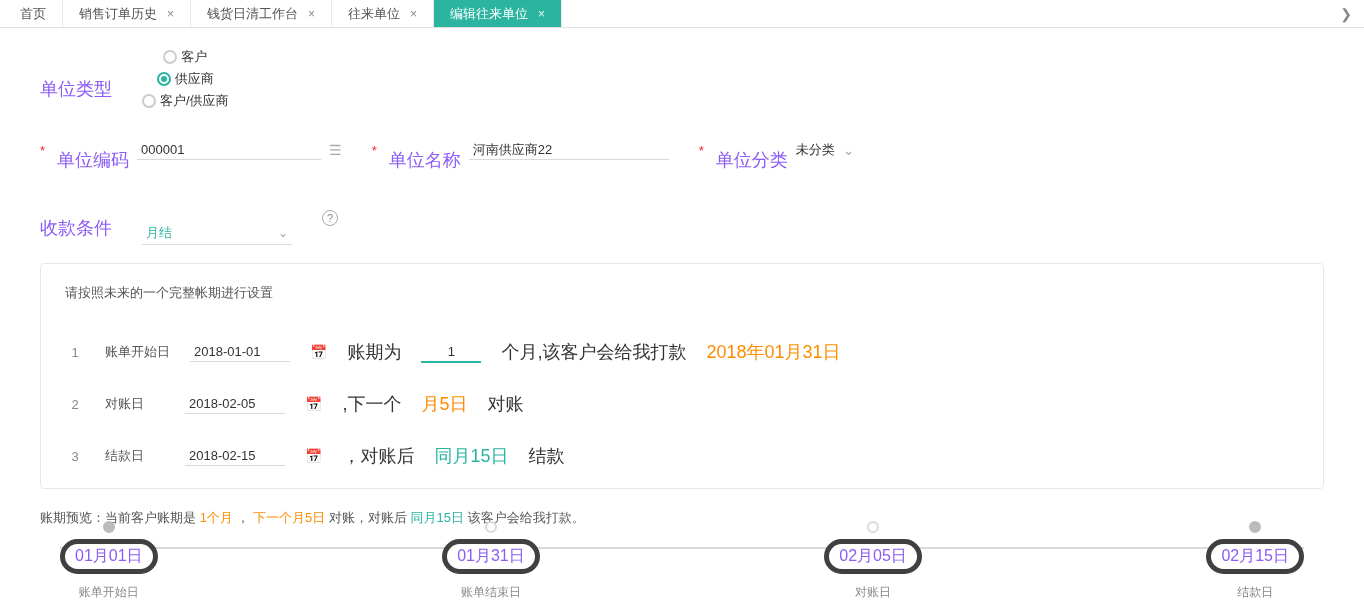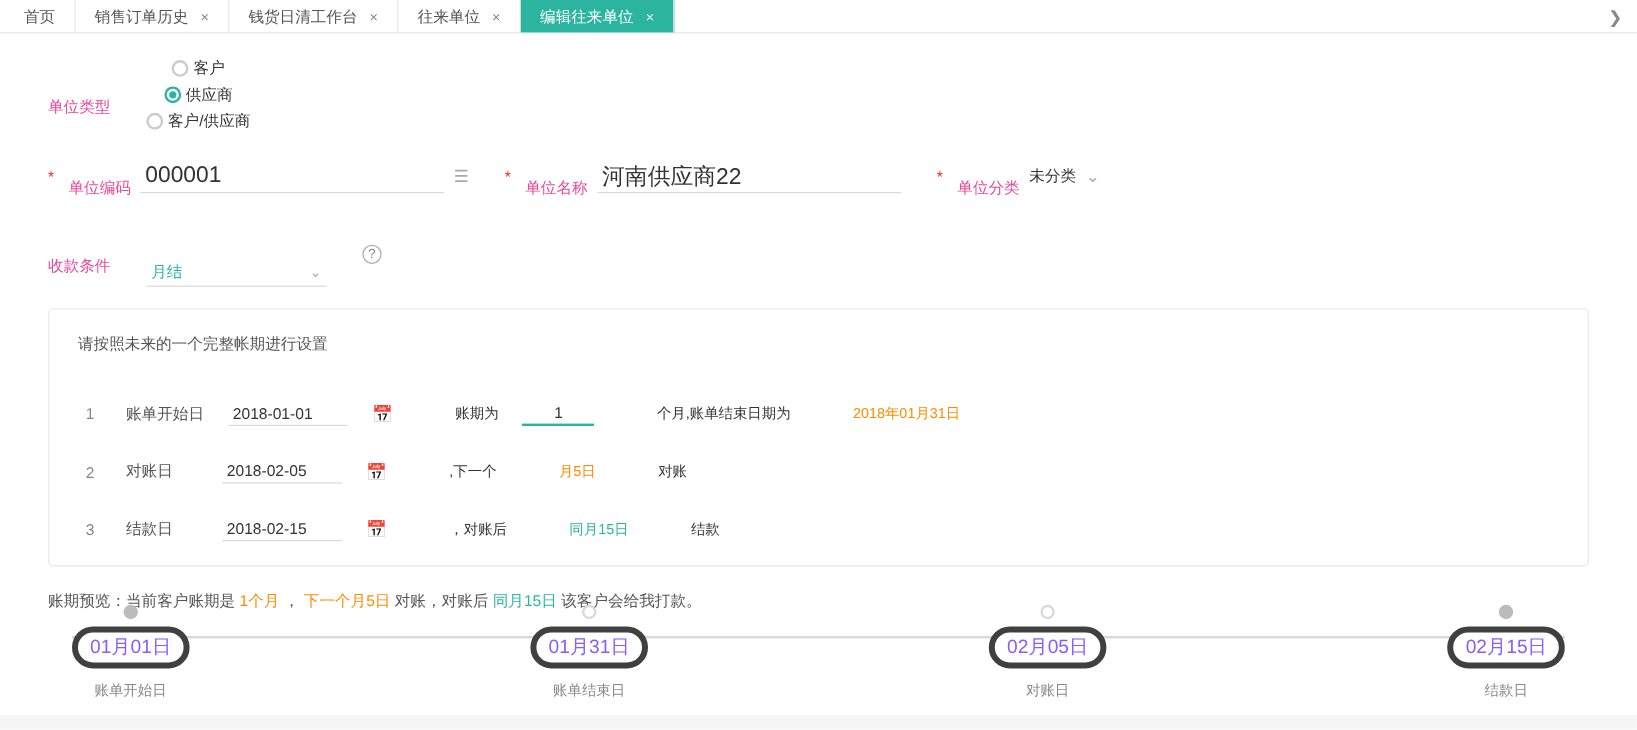--- a/index.html
+++ b/index.html
@@ -58,22 +58,22 @@
 
     
     .form-row {
       display: flex;
       align-items: center;
       margin-bottom: 18px;
       gap: 30px;
       flex-wrap: wrap;
     }
     .form-label {
-      color: #ec4899;
-      font-size: 13px;
+      color: #8b5cf6;
+      font-size: 18px;
       white-space: nowrap;
       margin-top: 20px;
     }
     .required-star { color: #f5222d; margin-right: 4px; }
 
     
     .radio-group {
       display: flex;
       align-items: center;
       gap: 4px;
@@ -102,21 +102,21 @@
     .field-group {
       display: flex;
       align-items: center;
       gap: 8px;
     }
     .field-input {
       border: none;
       border-bottom: 1px solid #d9d9d9;
       outline: none;
       padding: 2px 4px;
-      font-size: 19px;
+      font-size: 13px;
       color: #333;
       background: transparent;
       min-width: 120px;
     }
     .field-input.wide { min-width: 200px; }
     .field-icon {
       color: #aaa;
       font-size: 14px;
       cursor: pointer;
     }
@@ -186,21 +186,21 @@
       border: none;
       border-bottom: 1px solid #d9d9d9;
       outline: none;
       font-size: 13px;
       color: #333;
       padding: 2px 4px;
       width: 100px;
       background: transparent;
     }
     .cal-icon { color: #aaa; font-size: 14px; cursor: pointer; }
-    .row-desc { font-size: 12px; color: #333; margin-left: 32px; }
+    .row-desc { font-size: 18px; color: #333; }
     .orange-text { color: #ff8c00; }
     .teal-text { color: #2bb5a0; }
 
     .period-input {
       border: none;
       border-bottom: 2px solid #2bb5a0;
       outline: none;
       font-size: 13px;
       color: #333;
       padding: 2px 4px;
@@ -353,21 +353,21 @@
 
     <div class="setting-rows">
 
       <div class="setting-row">
         <span class="row-num">1</span>
         <span class="row-label">账单开始日</span>
         <input class="row-date-input" type="text" value="2018-01-01" style="">
         <span class="cal-icon">📅</span>
         <span class="row-desc">账期为</span>
         <input class="period-input" type="text" value="1" style="">
-        <span class="row-desc">个月,账单结束日期为</span>
+        <span class="row-desc">个月,该客户会给我打款</span>
         <span class="row-desc orange-text">2018年01月31日</span>
       </div>
 
       <div class="setting-row">
         <span class="row-num">2</span>
         <span class="row-label">对账日</span>
         <input class="row-date-input" type="text" value="2018-02-05" style="">
         <span class="cal-icon">📅</span>
         <span class="row-desc">,下一个</span>
         <span class="row-desc orange-text">月5日</span>

